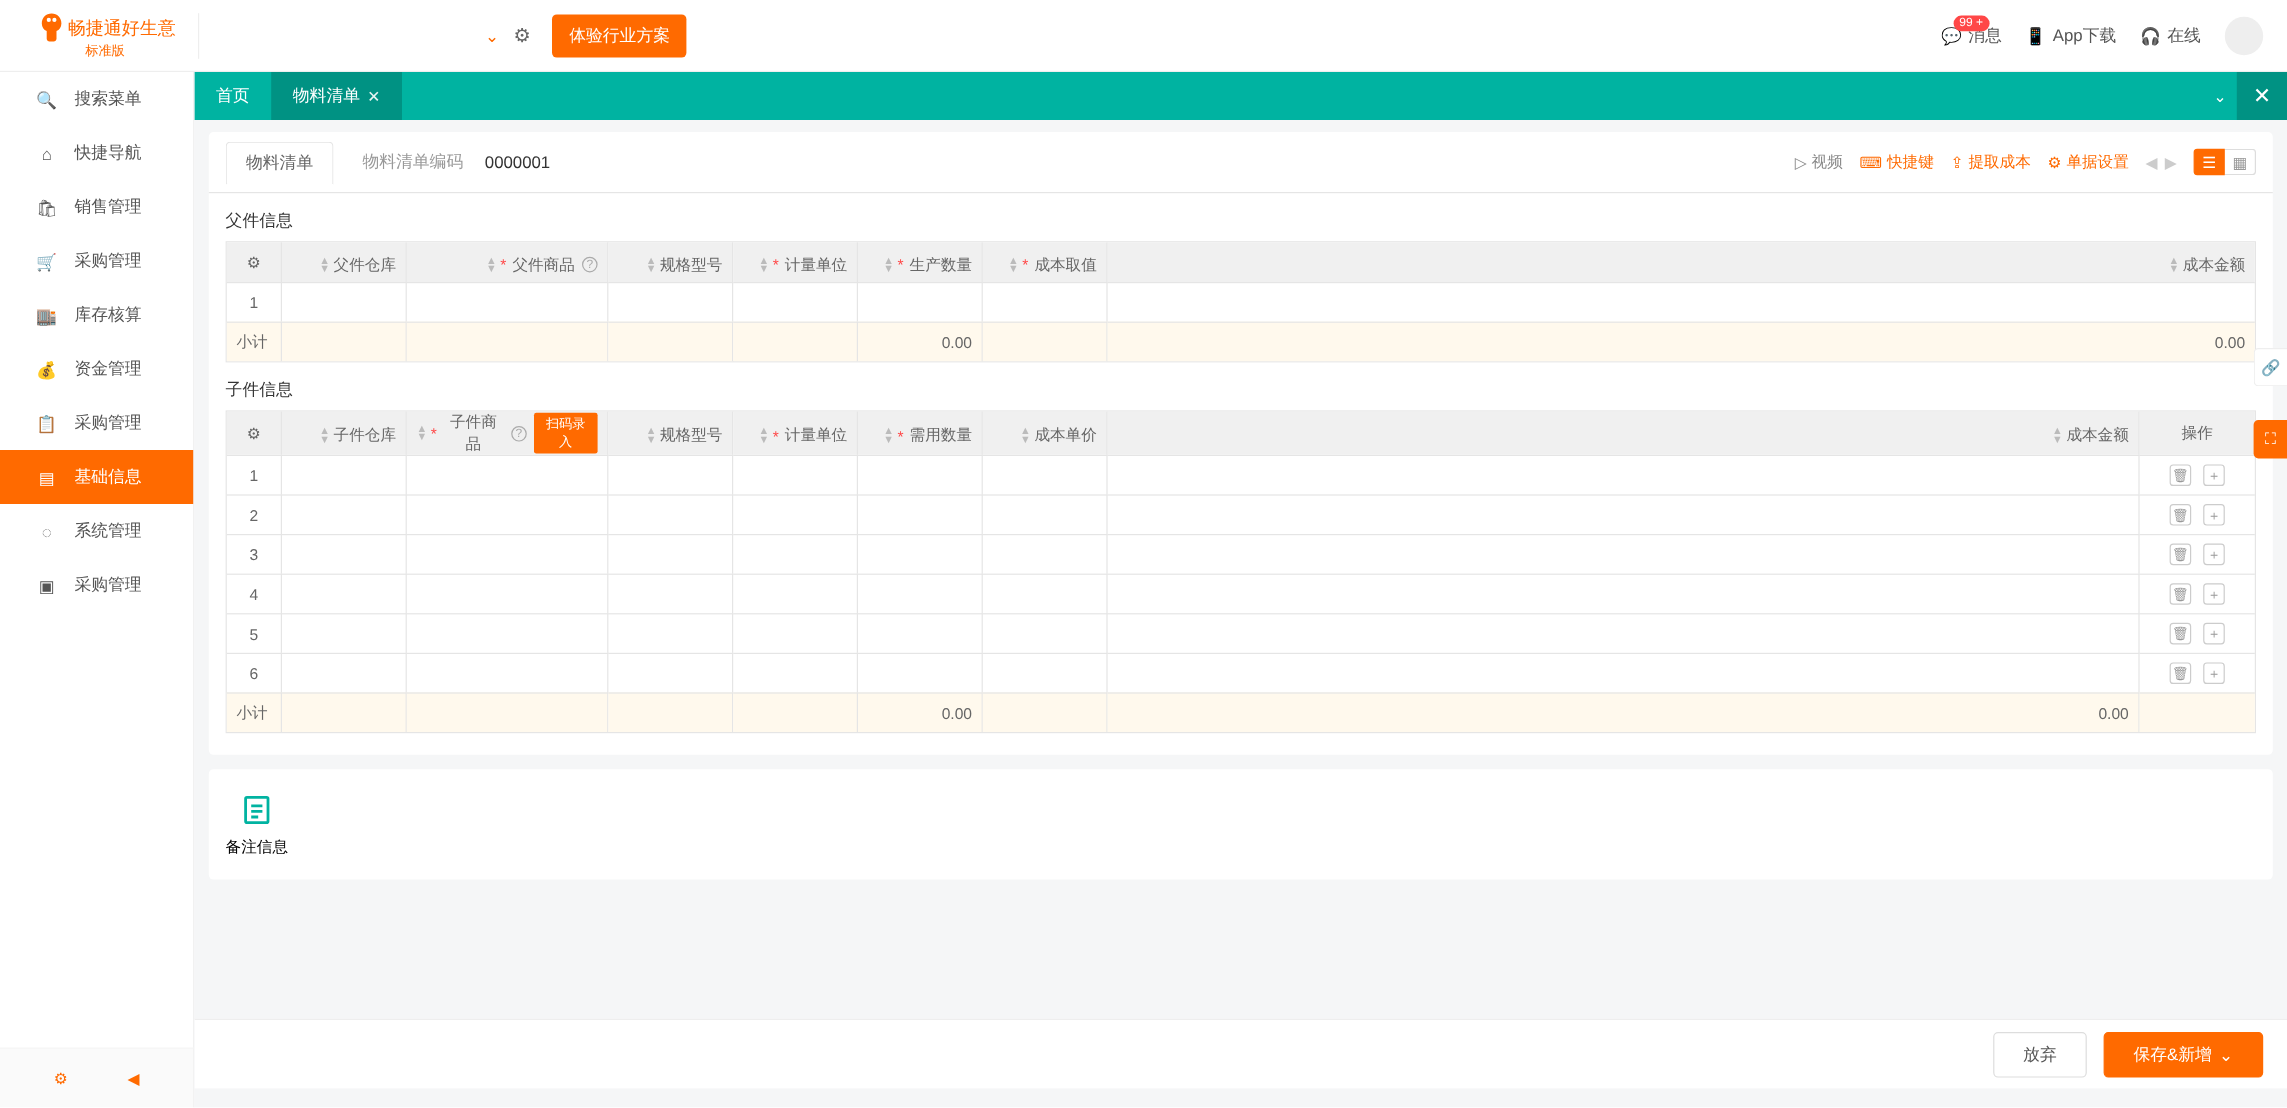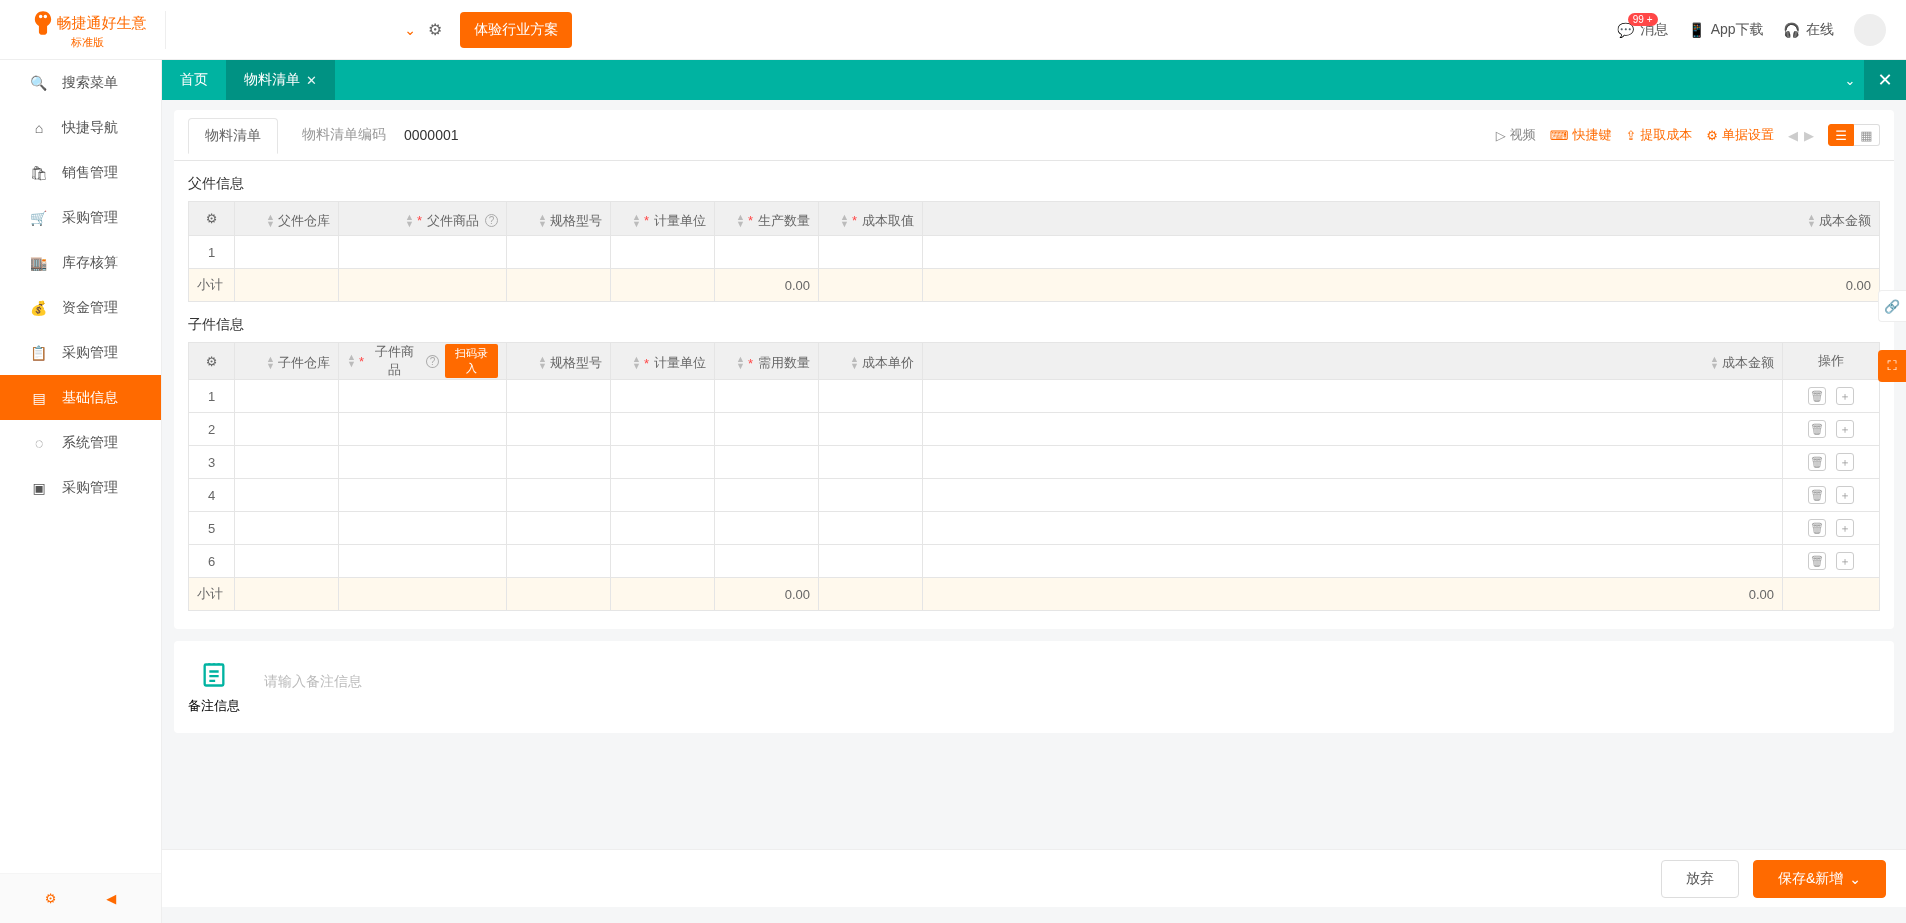--- a/index.html
+++ b/index.html
@@ -489,21 +489,20 @@
       <div class="remarks-panel">
         <div class="remarks-icon-block">
           <span class="remarks-icon">
             <svg viewBox="0 0 24 24" width="28" height="32" fill="none" stroke="currentColor" stroke-width="2">
                 <rect x="4" y="3" width="16" height="18" rx="1"></rect>
                 <path d="M8 3v-1M12 3v-1M16 3v-1M8 9h8M8 13h8M8 17h5"></path>
               </svg>
           </span>
           <span>备注信息</span>
         </div>
-        <input class="remarks-input" placeholder="请输入备注信息" style="">
       </div>
     </div>
 
     <div class="footer-bar">
       <button class="btn btn-default">放弃</button>
       <button class="btn btn-primary">
         <span>保存&amp;新增</span>
         <span>⌄</span>
       </button>
     </div>

